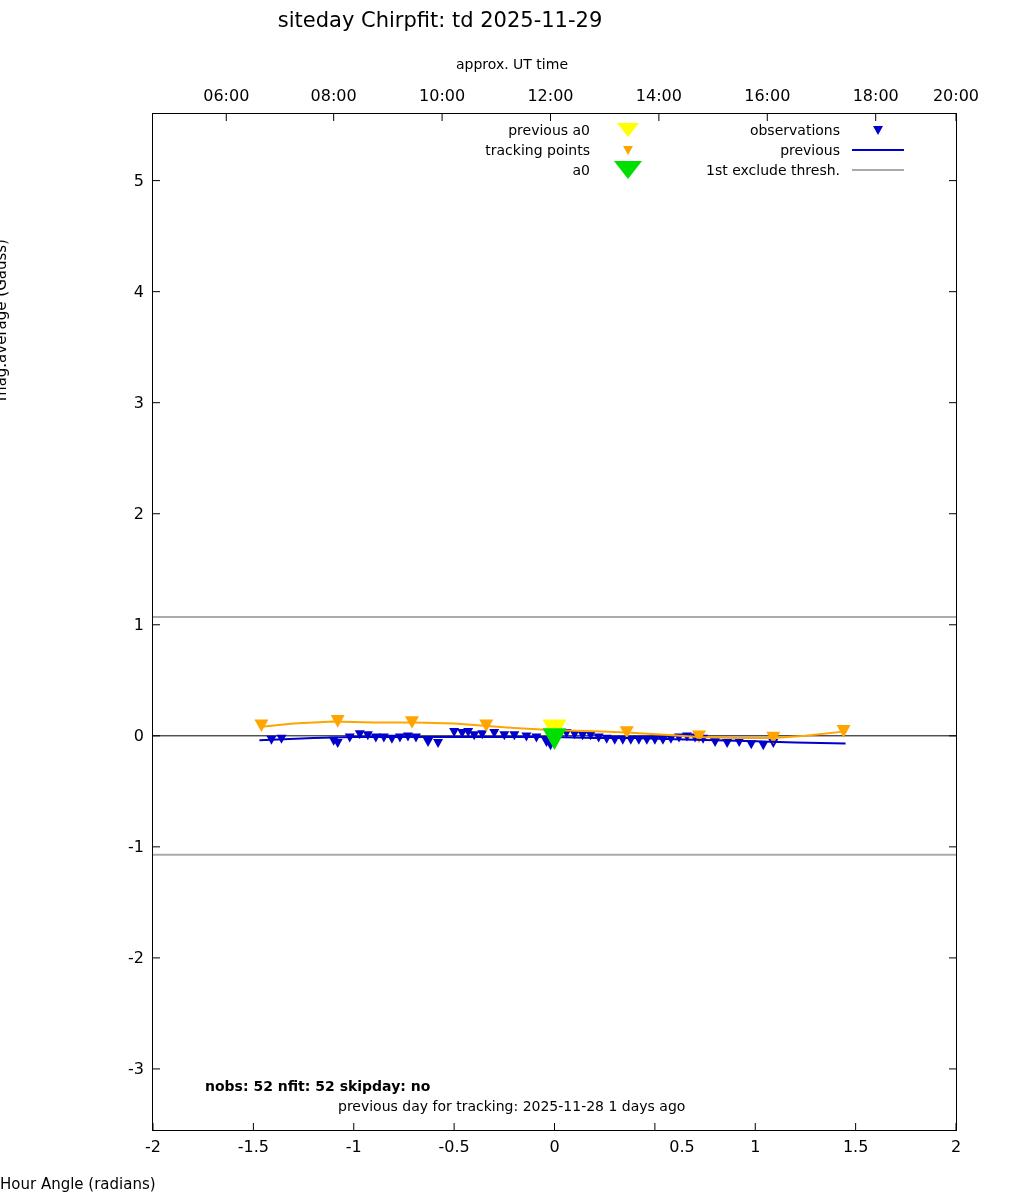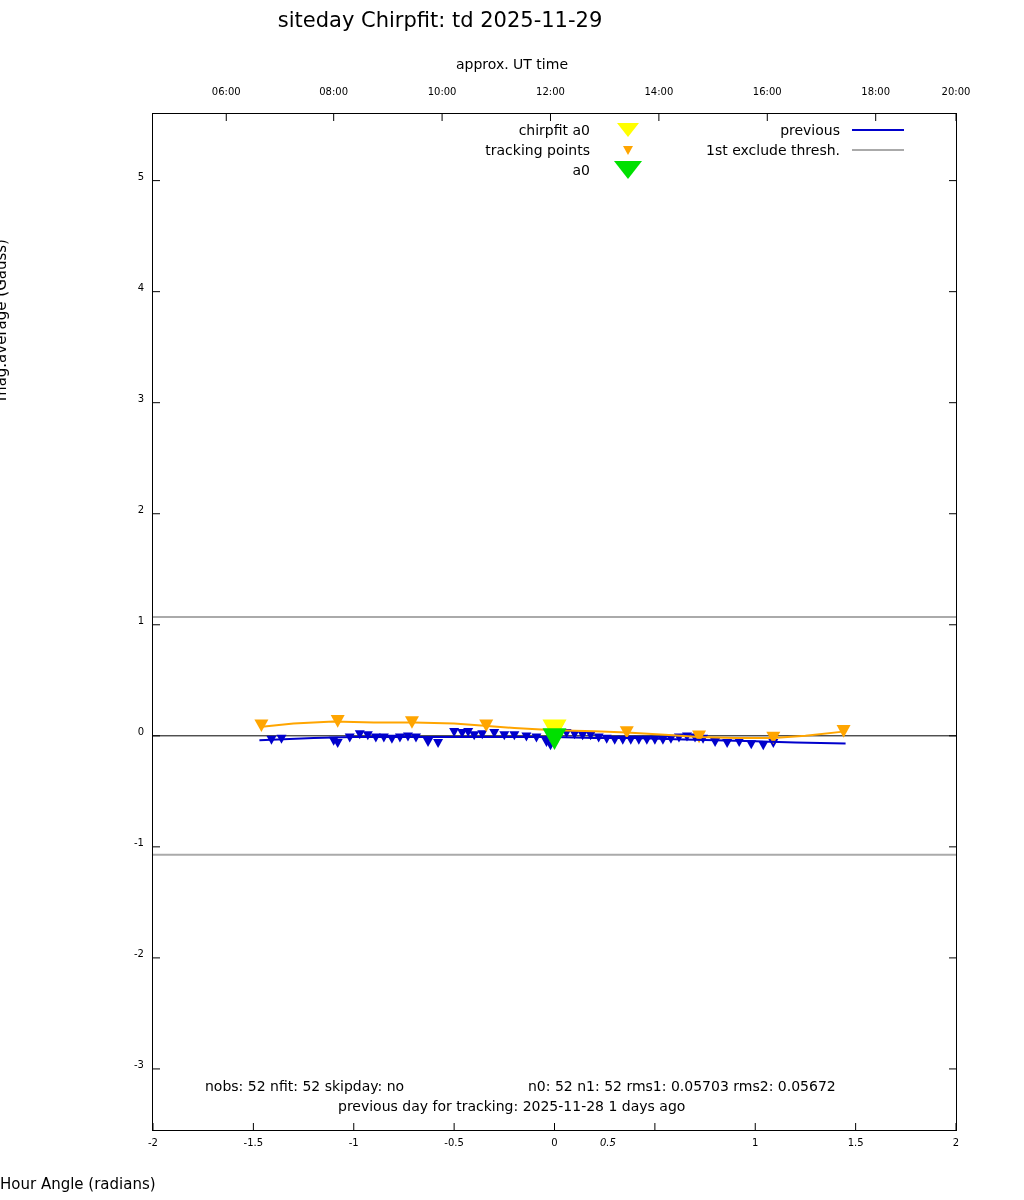--- a/index.html
+++ b/index.html
@@ -1,21 +1,21 @@
 <!DOCTYPE html>
 <html><head>
 <meta charset="utf-8">
 <style>
   html,body{margin:0;padding:0;}
   body{width:1024px;height:1200px;background:#ffffff;font-family:"DejaVu Sans",sans-serif;color:#000;}
   .wrap{position:relative;width:1024px;height:1200px;}
   .title{position:absolute;top:8px;left:0;width:880px;text-align:center;font-size:21px;}
   .top-axis-label{position:absolute;top:56px;left:0;width:1024px;text-align:center;font-size:14px;}
   .plot{position:absolute;left:152px;top:113px;width:805px;height:1018px;border:1px solid #000;box-sizing:border-box;}
-  .tick-label{position:absolute;font-size:10px;white-space:nowrap;}
+  .tick-label{position:absolute;font-size:16px;white-space:nowrap;}
   .ylabel{position:absolute;left:-8px;top:470px;width:300px;transform:rotate(-90deg);transform-origin:0 0;font-size:15px;text-align:center;}
   .xlabel{position:absolute;top:1175px;left:0;width:1024px;font-size:15px;}
   .legend{position:absolute;font-size:14px;}
   .legend-row{display:flex;align-items:center;height:20px;}
   .legend-text{text-align:right;padding-right:8px;}
   .legend-key{width:60px;display:flex;align-items:center;justify-content:center;}
   .tri{width:0;height:0;border-left:7px solid transparent;border-right:7px solid transparent;}
   .tri-sm{width:0;height:0;border-left:5px solid transparent;border-right:5px solid transparent;}
   .linekey{width:52px;height:2px;}
   .stats{position:absolute;font-size:14px;}
@@ -42,21 +42,21 @@
       <div class="tick-label" style="left: 845.7px; top: 86px; width: 60px; text-align: center;">18:00</div>
       <div class="tick-label" style="left: 926px; top: 86px; width: 60px; text-align: center;">20:00</div>
     </div>
 
   <div id="bottom-ticks">
       <div class="tick-label" style="left: 123px; top: 1137px; width: 60px; text-align: center;">-2</div>
       <div class="tick-label" style="left: 223.375px; top: 1137px; width: 60px; text-align: center;">-1.5</div>
       <div class="tick-label" style="left: 323.75px; top: 1137px; width: 60px; text-align: center;">-1</div>
       <div class="tick-label" style="left: 424.125px; top: 1137px; width: 60px; text-align: center;">-0.5</div>
       <div class="tick-label" style="left: 524.5px; top: 1137px; width: 60px; text-align: center;">0</div>
-      <div class="tick-label" style="left: 600px; top: 1137px; width: 60px;  font-style: italic;">0.5</div>
+      <div class="tick-label" style="left: 652px; top: 1137px; width: 60px; text-align: center;">0.5</div>
       <div class="tick-label" style="left: 725.25px; top: 1137px; width: 60px; text-align: center;">1</div>
       <div class="tick-label" style="left: 825.625px; top: 1137px; width: 60px; text-align: center;">1.5</div>
       <div class="tick-label" style="left: 926px; top: 1137px; width: 60px; text-align: center;">2</div>
     </div>
 
   <div id="y-ticks">
       <div class="tick-label" style="left: 104px; top: 1058.93px; width: 40px; text-align: right;">-3</div>
       <div class="tick-label" style="left: 104px; top: 947.891px; width: 40px; text-align: right;">-2</div>
       <div class="tick-label" style="left: 104px; top: 836.852px; width: 40px; text-align: right;">-1</div>
       <div class="tick-label" style="left: 104px; top: 725.814px; width: 40px; text-align: right;">0</div>
@@ -170,51 +170,56 @@
         <polygon points="683.58,611.0726775956284 697.58,611.0726775956284 690.58,623.6726775956283" fill="#ffa500"></polygon>
         <path d="M106.40 612.93 L140.52 609.60 L180.67 607.38 L220.83 608.49 L260.98 608.49 L301.13 609.60 L331.24 611.82 L361.35 614.04 L401.50 616.26 L441.65 617.37 L473.77 618.48 L511.91 620.70 L546.04 622.92 L582.17 624.03 L620.32 624.03 L652.44 621.81 L692.59 617.37" fill="none" stroke="#ffa500" stroke-width="2"></path>
         <path d="M106.40 626.26 L160.60 624.03 L200.75 622.92 L240.90 622.92 L281.05 622.92 L321.20 622.92 L361.35 622.92 L401.50 622.92 L441.65 624.03 L481.80 624.03 L521.95 625.15 L562.10 626.26 L602.25 627.37 L642.40 628.48 L692.59 629.59" fill="none" stroke="#0000cc" stroke-width="2"></path>
         <polygon points="389.5,605.4622950819672 413.5,605.4622950819672 401.5,627.0622950819671" fill="#ffff00"></polygon>
         <polygon points="389.5,614.3453551912568 413.5,614.3453551912568 401.5,635.9453551912567" fill="#00e000"></polygon>
       </svg>
   </div>
 
   <div class="legend" style="left:400px;top:120px;">
     <div class="legend-row">
-      <div class="legend-text" style="width:190px;">chirpfit a0</div>
+      <div class="legend-text" style="width:190px;">previous a0</div>
       <div class="legend-key">
           <span class="tri" style="border-top:14px solid #ffff00;border-left-width:11px;border-right-width:11px;"></span>
         </div>
     </div>
     <div class="legend-row">
       <div class="legend-text" style="width:190px;">tracking points</div>
       <div class="legend-key">
           <span class="tri-sm" style="border-top:9px solid #ffa500;"></span>
         </div>
     </div>
     <div class="legend-row">
       <div class="legend-text" style="width:190px;">a0</div>
       <div class="legend-key">
           <span class="tri" style="border-top:18px solid #00e000;border-left-width:14px;border-right-width:14px;"></span>
         </div>
     </div>
   </div>
 
   <div class="legend" style="left:660px;top:120px;">
     <div class="legend-row">
+      <div class="legend-text" style="width:180px;">observations</div>
+      <div class="legend-key">
+          <span class="tri-sm" style="border-top:9px solid #0000cc;"></span>
+        </div>
+    </div>
+    <div class="legend-row">
       <div class="legend-text" style="width:180px;">previous</div>
       <div class="legend-key">
           <span class="linekey" style="background:#0000cc;"></span>
         </div>
     </div>
     <div class="legend-row">
       <div class="legend-text" style="width:180px;">1st exclude thresh.</div>
       <div class="legend-key">
           <span class="linekey" style="background:#aaaaaa;"></span>
         </div>
     </div>
   </div>
 
-  <div class="stats" style="left:205px;top:1078px;">nobs: 52    nfit: 52    skipday: no</div>
-  <div class="stats" style="left:528px;top:1078px;">n0: 52   n1: 52   rms1: 0.05703   rms2: 0.05672</div>
+  <div class="stats" style="left:205px;top:1078px;font-weight:bold;">nobs: 52    nfit: 52    skipday: no</div>
   <div class="stats" style="left:338px;top:1098px;">previous day for tracking:  2025-11-28     1 days ago</div>
 
 </div>
 
 </body></html>

